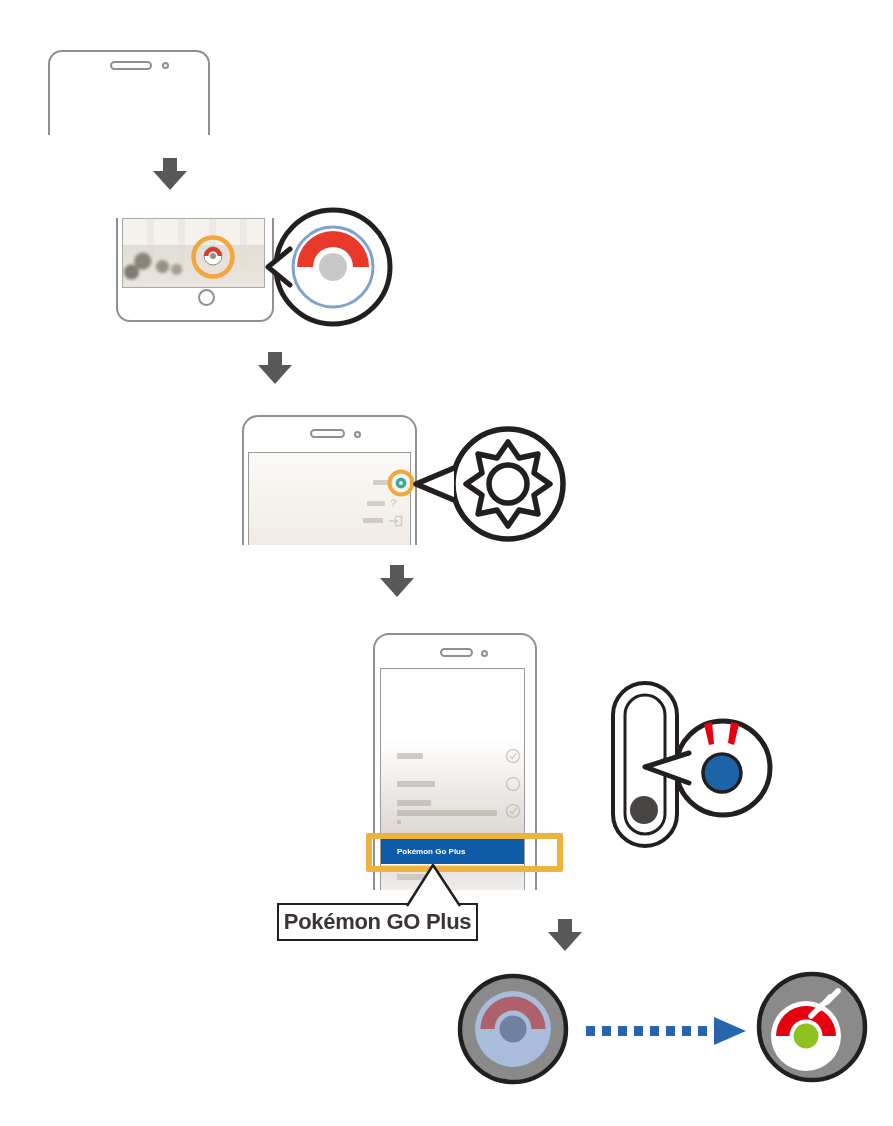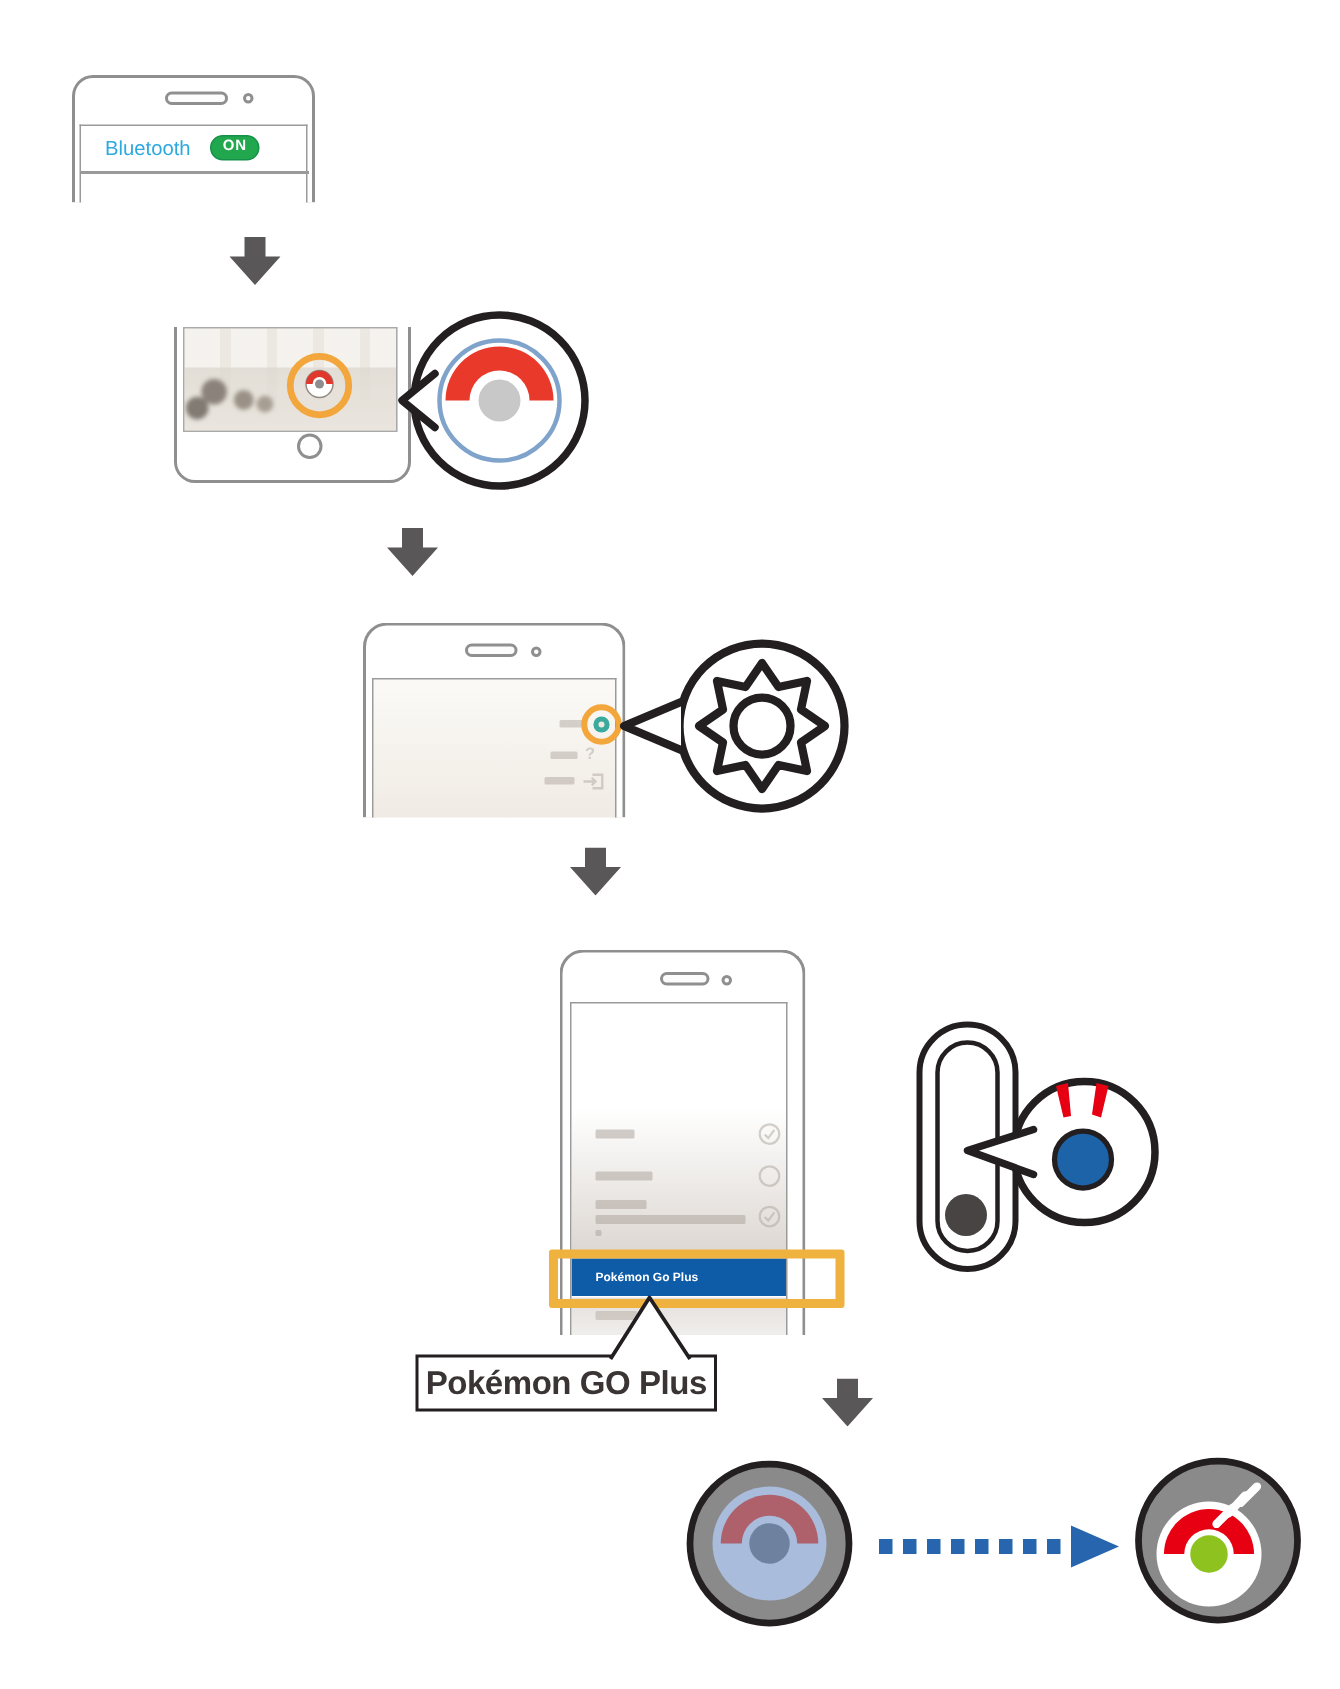--- a/index.html
+++ b/index.html
@@ -20,26 +20,20 @@
 </style>
 </head>
 <body>
 
 <div class="canvas">
 
   <div class="abs" style="left:48px;top:50px;width:162px;height:85px;">
     <div class="phone cut-bottom" style="left:0;top:0;width:162px;height:85px;border-radius:14px 14px 0 0;"></div>
     <div class="speaker" style="left:62px;top:11px;width:42px;height:9px;"></div>
     <div class="camera" style="left:114px;top:12px;"></div>
-    <div class="screen" style="left:5px;top:33px;width:152px;height:52px;border:1.5px solid #9A9A9A;border-bottom:none;background:#fff;">
-      <div class="abs" style="left:16px;top:0;height:30px;line-height:30px;font-size:13.5px;color:#2EA9E0;">Bluetooth</div>
-      <div class="abs" style="left:86px;top:6px;width:33px;height:17px;background:#21A74D;border:1.5px solid #15914A;border-radius:10px;box-sizing:border-box;
-                  color:#fff;font-size:10px;font-weight:bold;text-align:center;line-height:14px;letter-spacing:.5px;">ON</div>
-      <div class="hline" style="left:0;top:30px;width:152px;"></div>
-    </div>
   </div>
 
   <svg class="arrow" style="left:153px;top:158px;" width="34" height="32">
     <polygon points="10,0 24,0 24,13 34,13 17,32 0,13 10,13" fill="#595757"></polygon>
   </svg>
 
   <div class="abs" style="left:116px;top:218px;width:290px;height:140px;">
     <div class="phone cut-top" style="left:0;top:0;width:158px;height:104px;"></div>
     <div class="screen" style="left:6px;top:0;width:143px;height:70px;border:1px solid #A9A9A9;overflow:hidden;background:#E9E4DC;">
       <div class="abs" style="left:0;top:0;right:0;height:48px;opacity:.65;background:repeating-linear-gradient(90deg,#F4F1EC 0 24px,#E0DACF 24px 31px);"></div>

